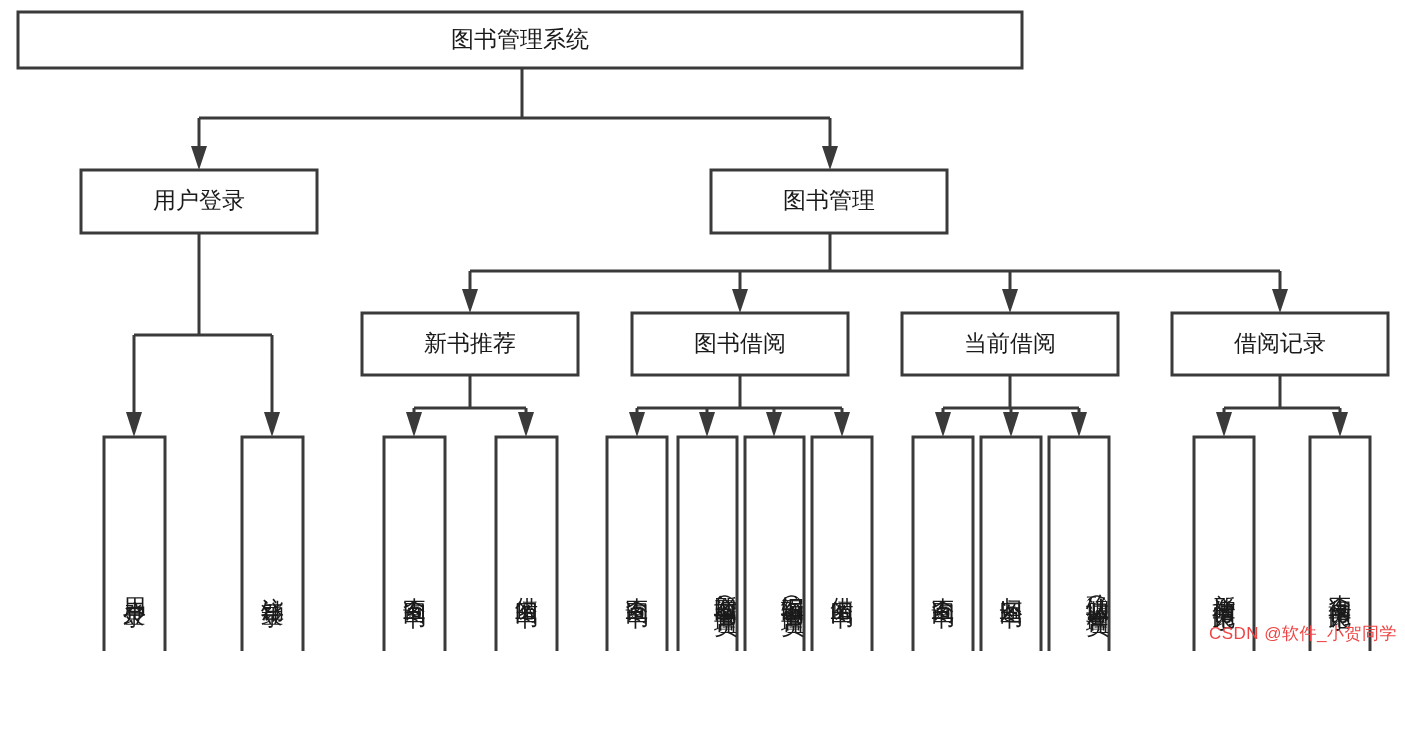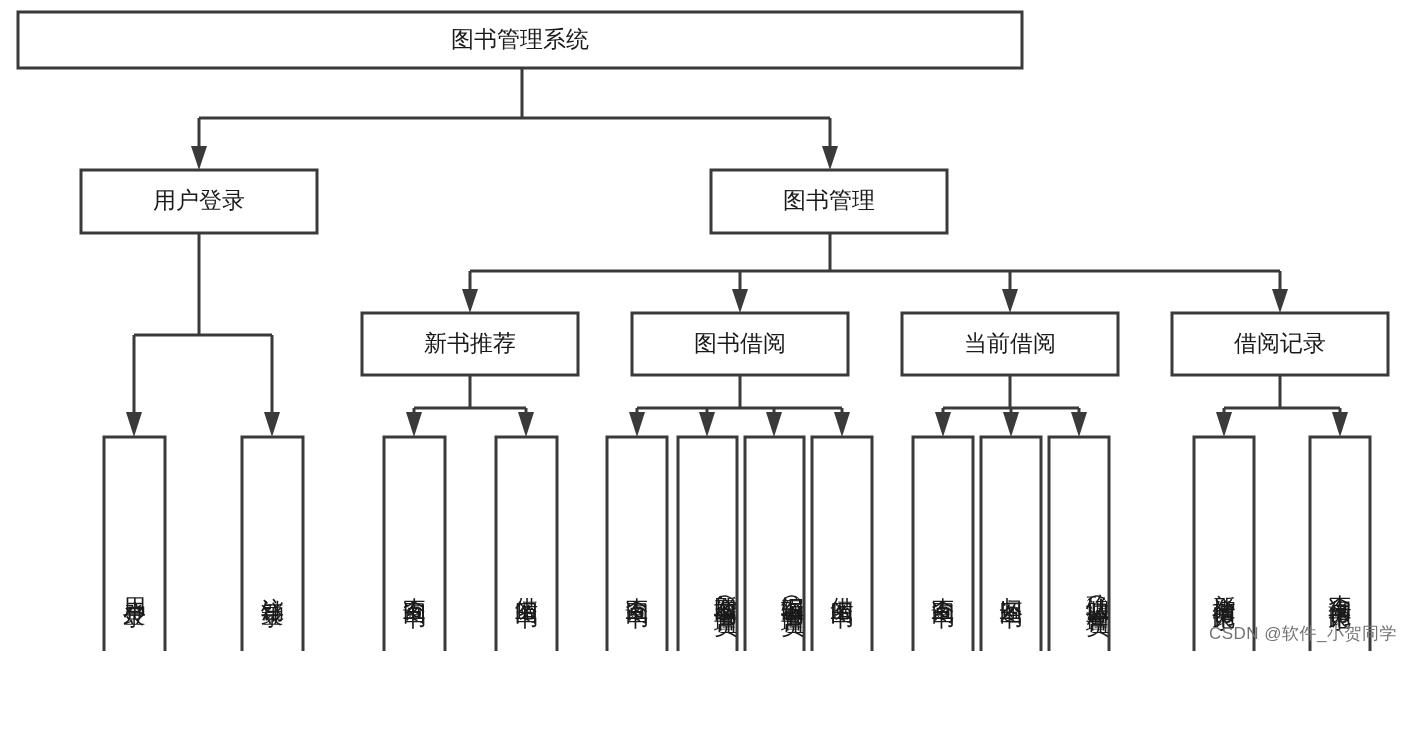--- a/index.html
+++ b/index.html
@@ -61,21 +61,21 @@
     justify-content: center;
     white-space: nowrap;
     pointer-events: none;
   }
   .watermark {
     position: absolute;
     right: 8px;
     bottom: 6px;
     font-family: "Liberation Sans", "DejaVu Sans", sans-serif;
     font-size: 17px;
-    color: #737373;
+    color: #ef4444;
     letter-spacing: 0.5px;
     white-space: nowrap;
   }
 </style>
 </head>
 <body>
 
 <div id="diagram-root">
 
   <svg class="diagram-canvas" viewBox="0 0 1405 747" xmlns="http://www.w3.org/2000/svg">

